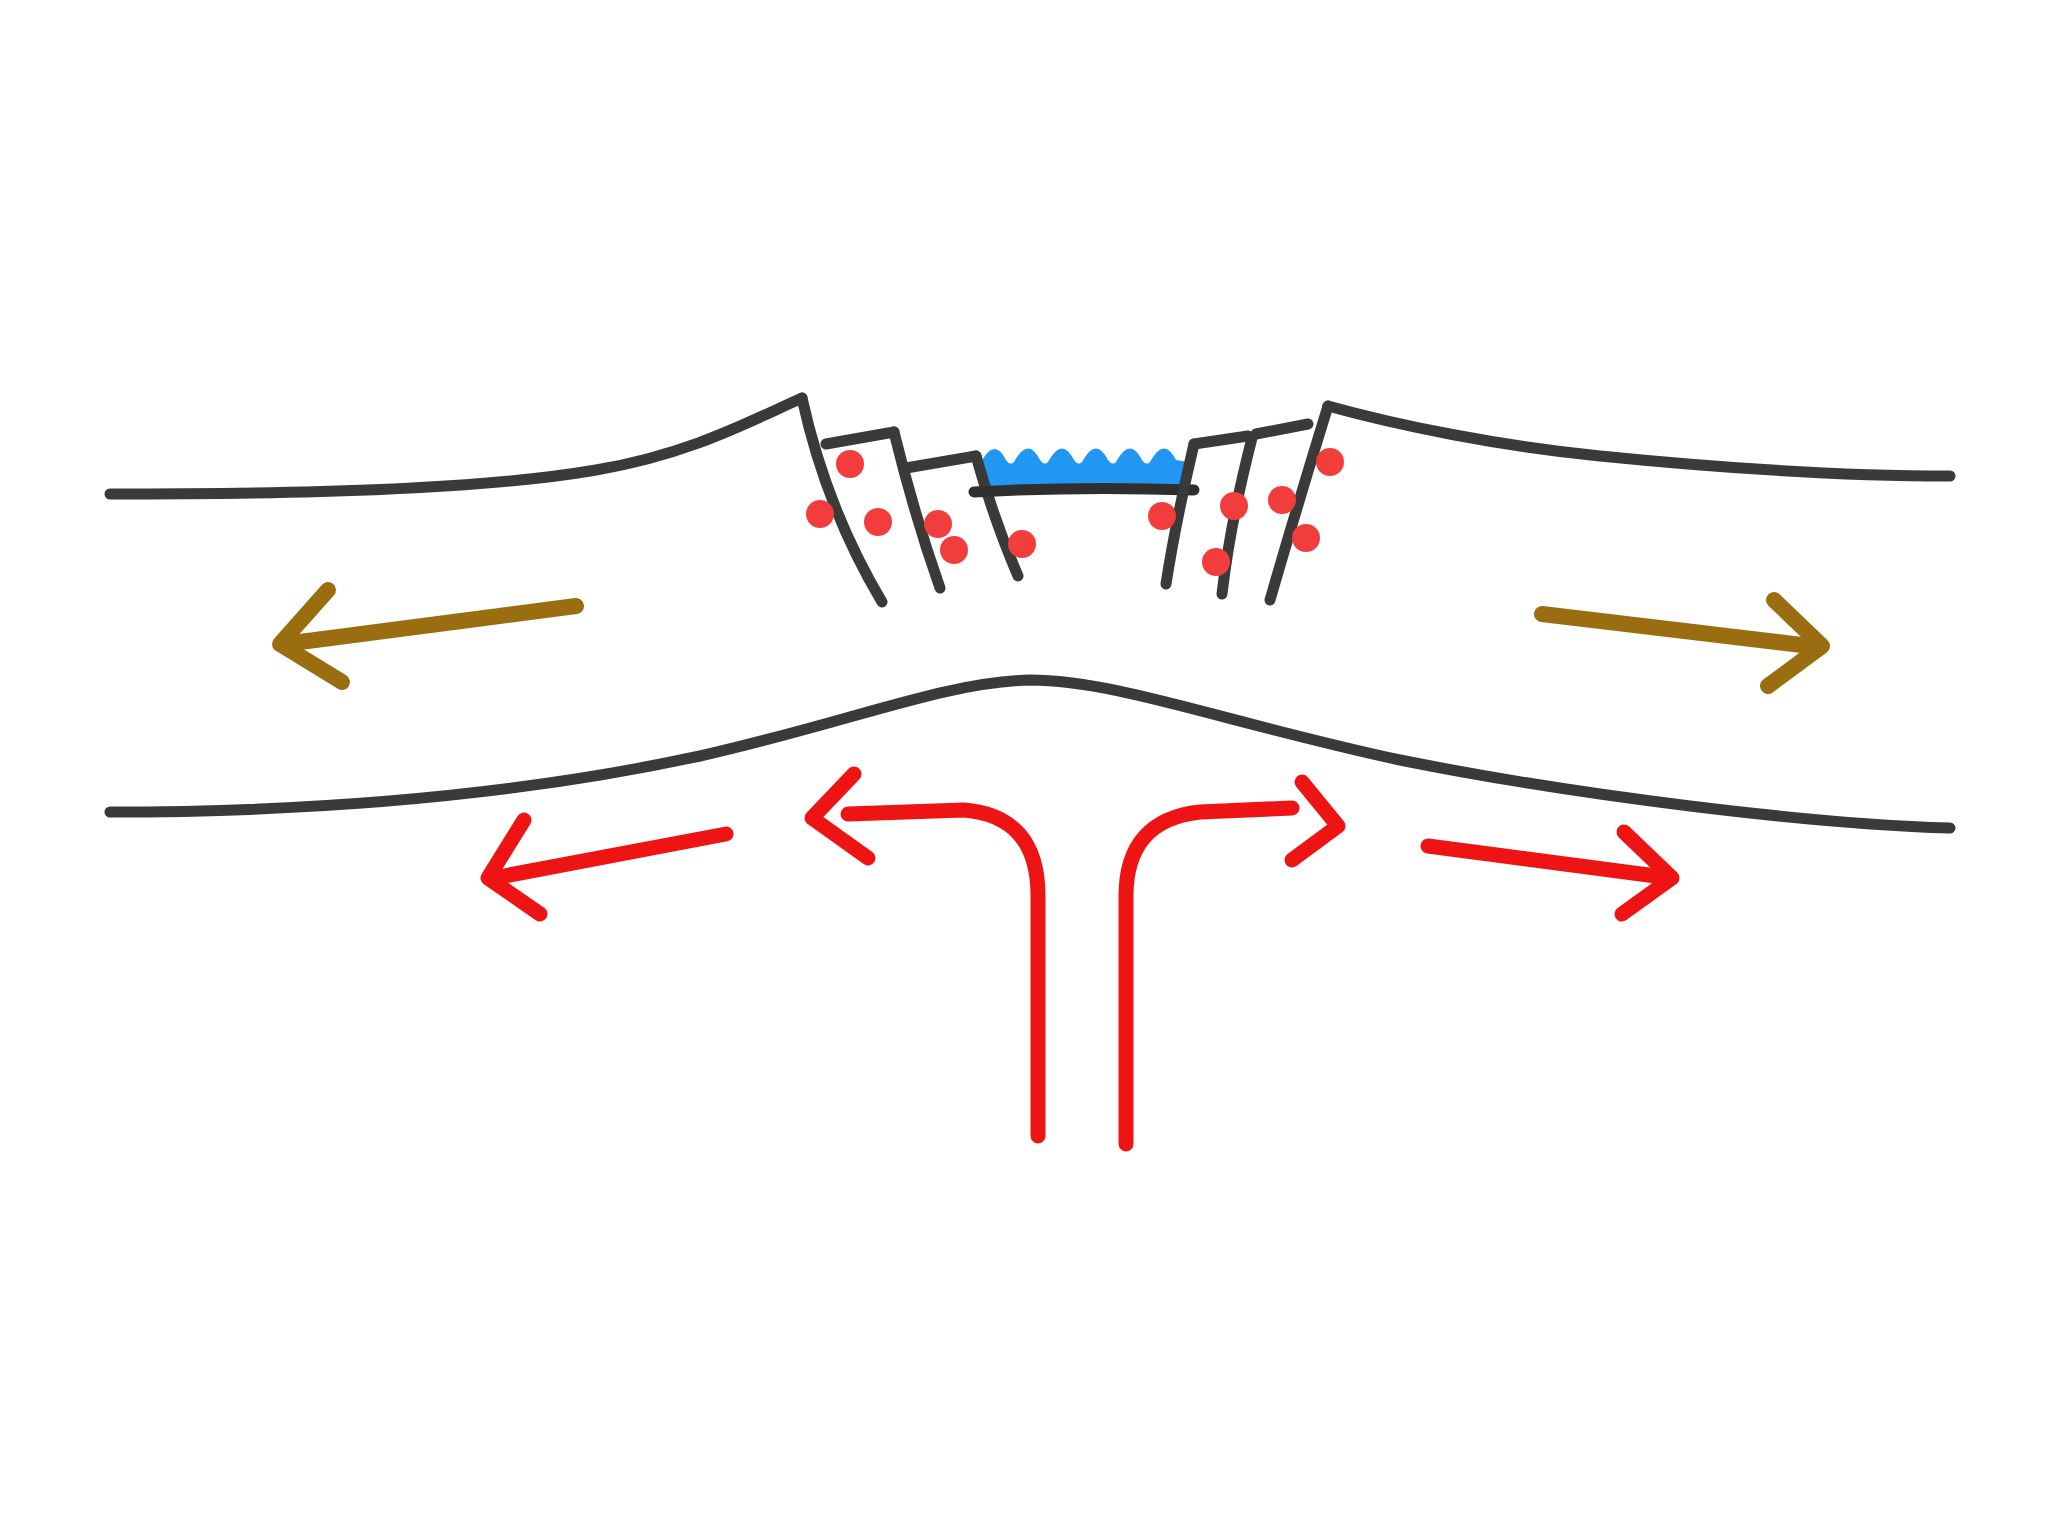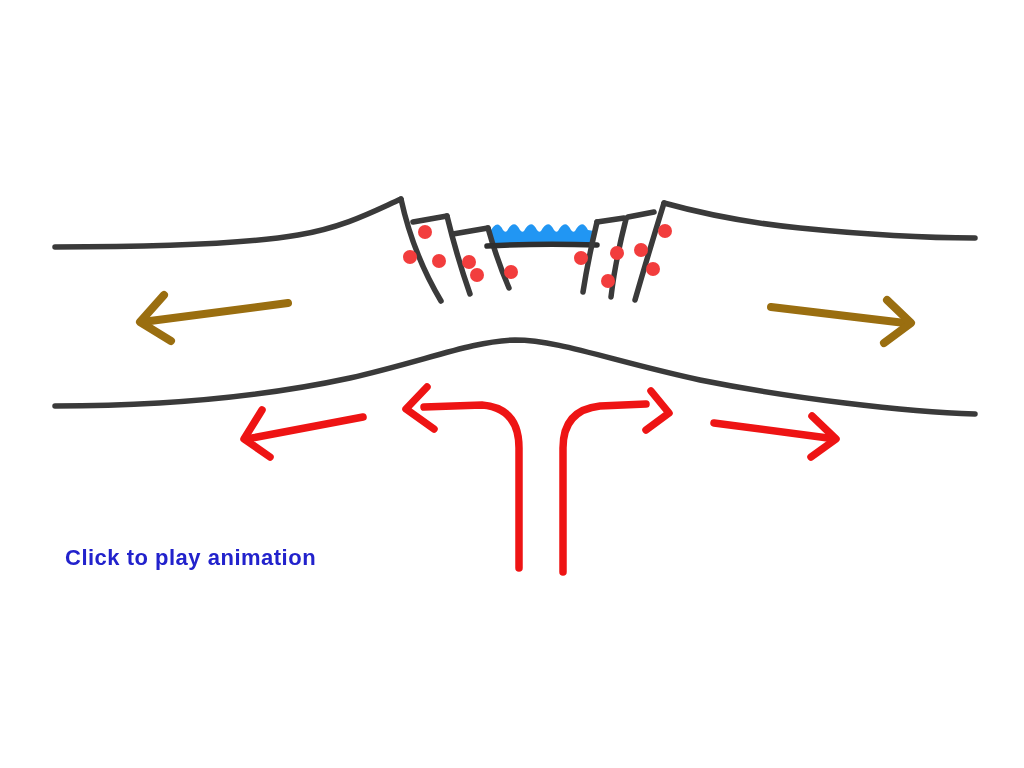--- a/index.html
+++ b/index.html
@@ -119,14 +119,13 @@
         <path d="M262,410 L244,439 L270,457"></path>
       </g>
 
       <g>
         <path d="M714,423 L828,438"></path>
         <path d="M812,416 L836,439 L811,457"></path>
       </g>
     </g>
   </svg>
 
-  <div class="caption">Click to play animation</div>
 </div>
 
 </body></html>

